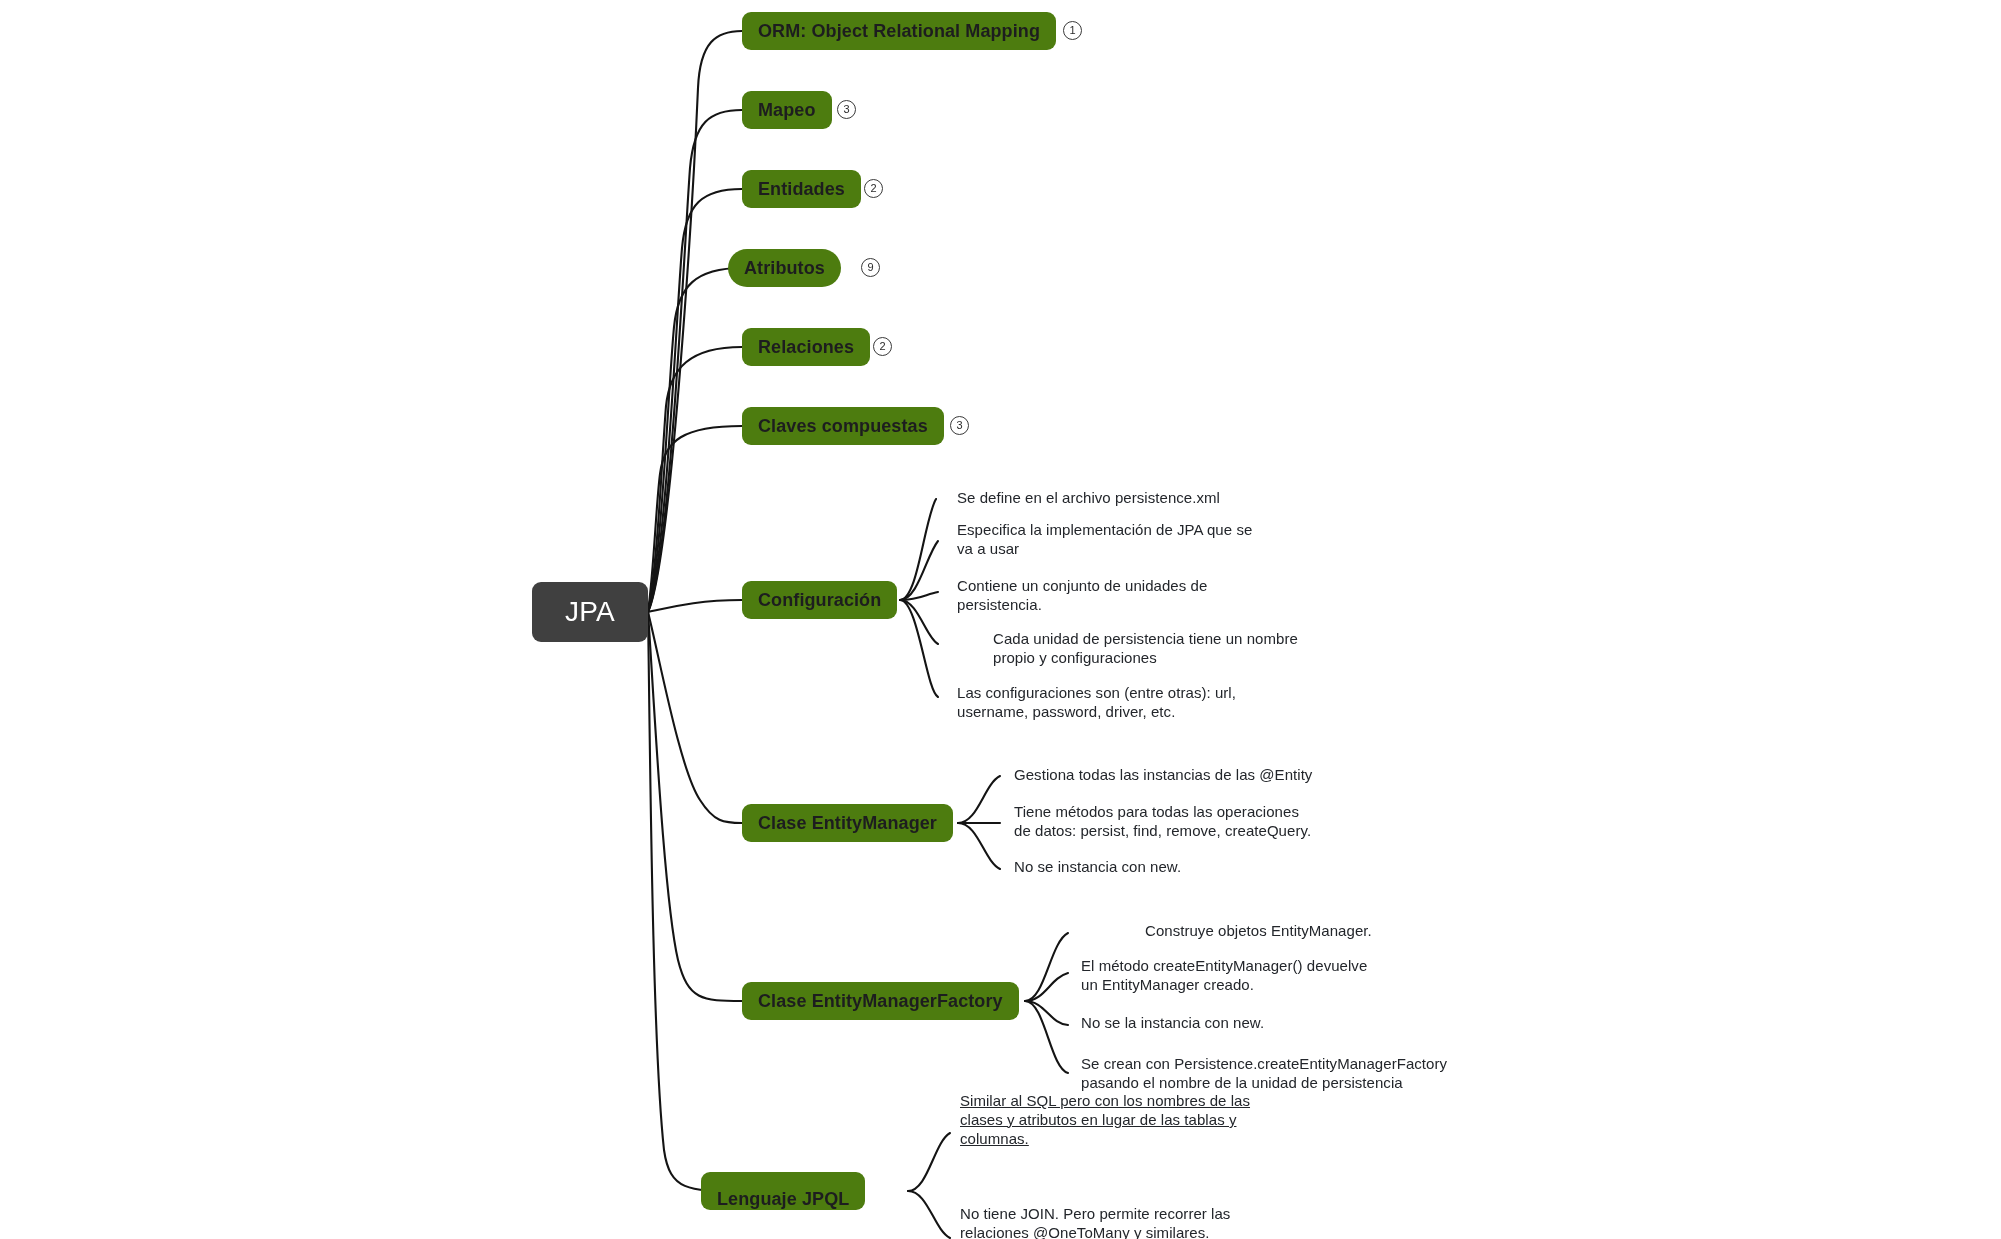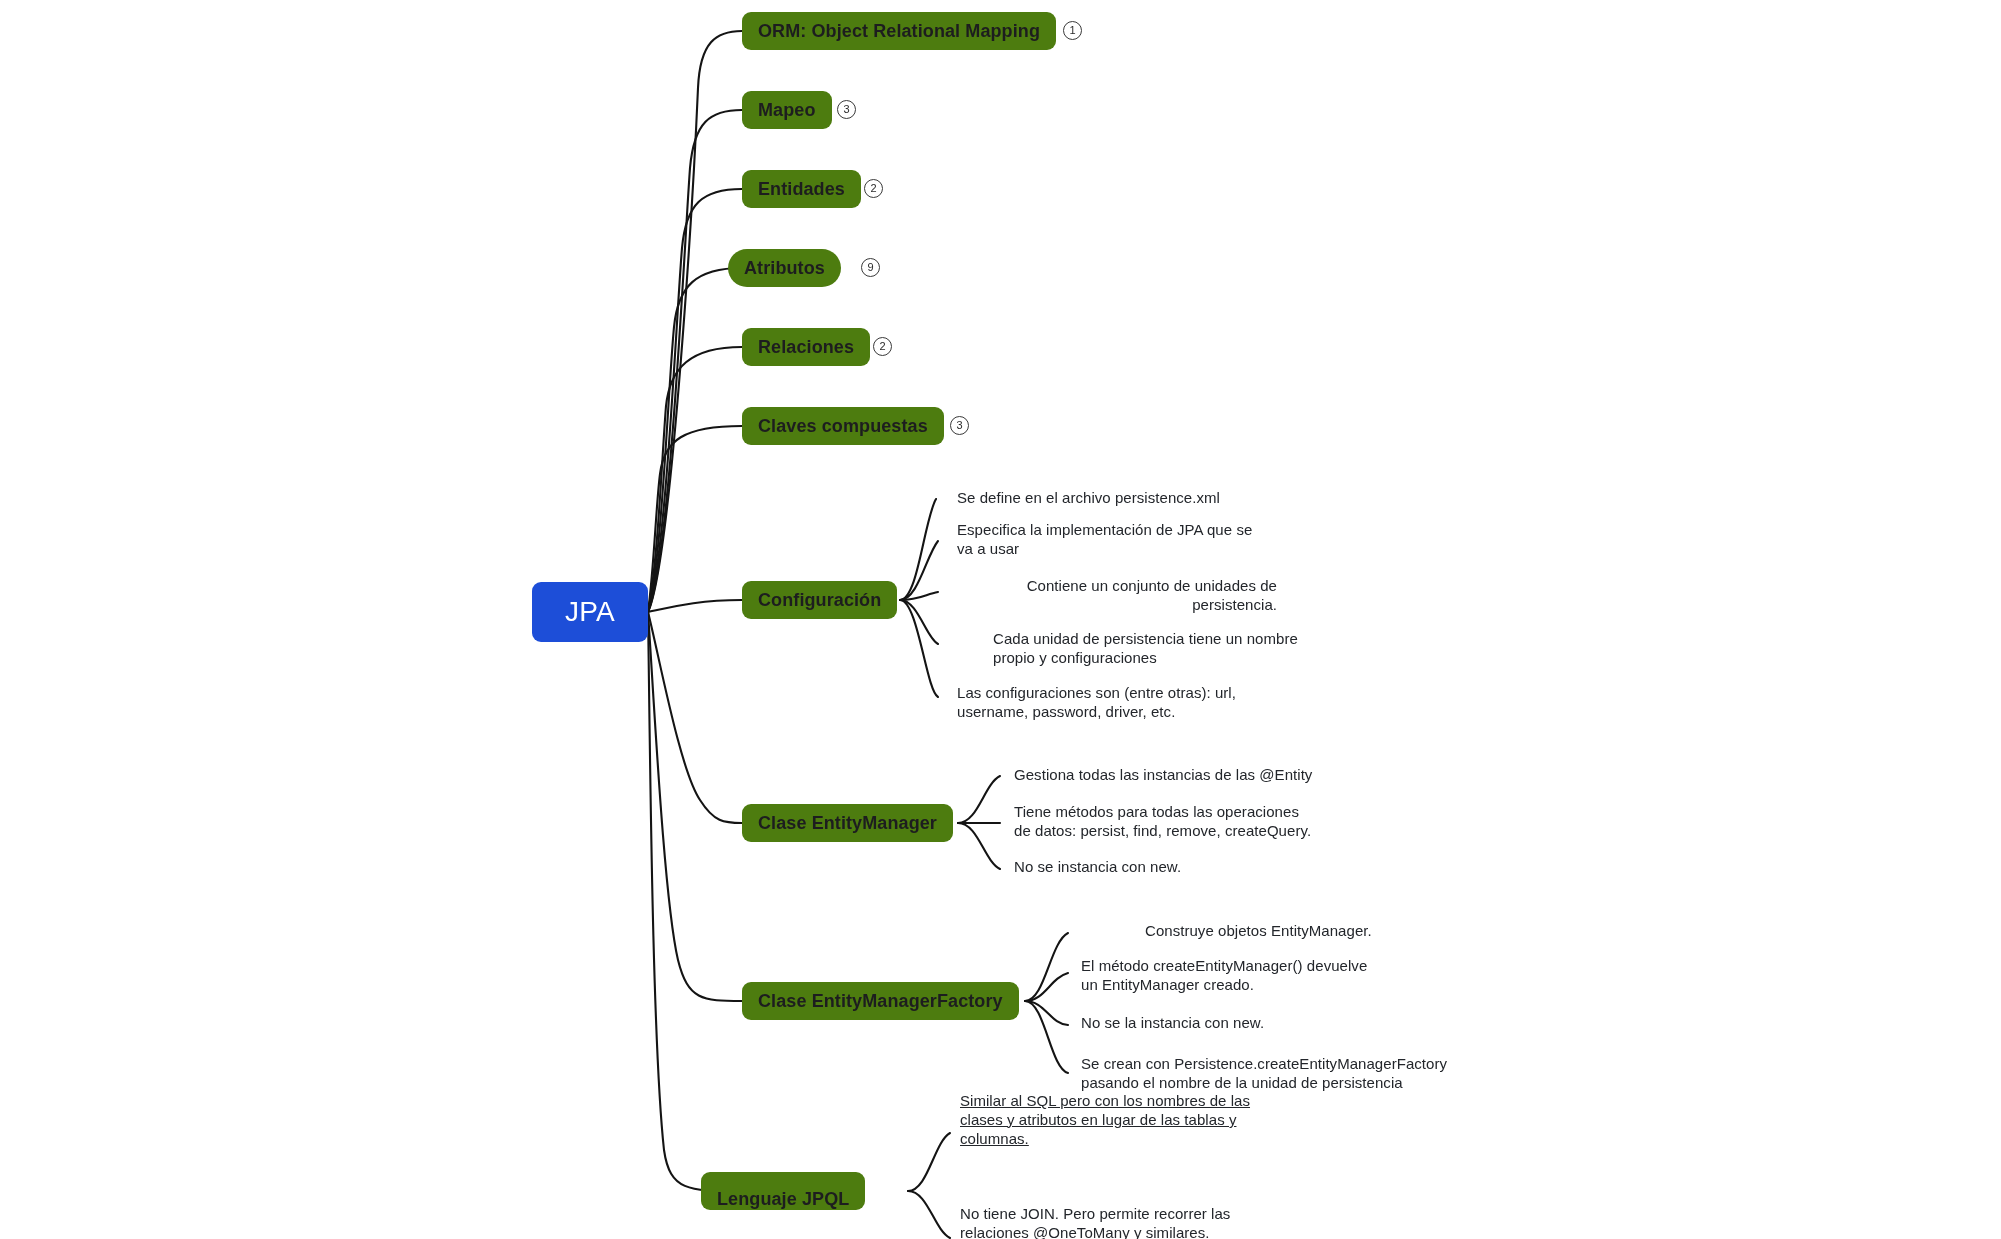--- a/index.html
+++ b/index.html
@@ -27,21 +27,21 @@
     pointer-events: none;
   }
   .node {
     position: absolute;
     display: flex;
     align-items: center;
     box-sizing: border-box;
   }
   
   .root-node {
-    background: #1d4ed8;
+    background: #404040;
     color: #ffffff;
     border-radius: 9px;
     font-size: 28px;
     font-weight: 400;
     letter-spacing: 0.3px;
     padding: 8px 22px;
     height: 60px;
     justify-content: center;
   }
   
@@ -170,21 +170,21 @@
   <div class="badge" style="left:950px; top:416px;">
     <span>3</span>
   </div>
 
   <div class="node pill" style="left:742px; top:581px;">
     <span>Configuración</span>
   </div>
   <div class="leaf" style="left:957px; top:489px; width:420px;">Se define en el archivo persistence.xml</div>
   <div class="leaf" style="left:957px; top:521px; width:320px;">Especifica la implementación de JPA que se
 va a usar</div>
-  <div class="leaf" style="left:957px; top:577px; width:320px;text-align:right;">Contiene un conjunto de unidades de
+  <div class="leaf" style="left:957px; top:577px; width:320px;">Contiene un conjunto de unidades de
 persistencia.</div>
   <div class="leaf" style="left:993px; top:630px; width:330px;">Cada unidad de persistencia tiene un nombre
 propio y configuraciones</div>
   <div class="leaf" style="left:957px; top:684px; width:330px;">Las configuraciones son (entre otras): url,
 username, password, driver, etc.</div>
 
   <div class="node pill" style="left:742px; top:804px;">
     <span>Clase EntityManager</span>
   </div>
   <div class="leaf" style="left:1014px; top:766px; width:400px;">Gestiona todas las instancias de las @Entity</div>

